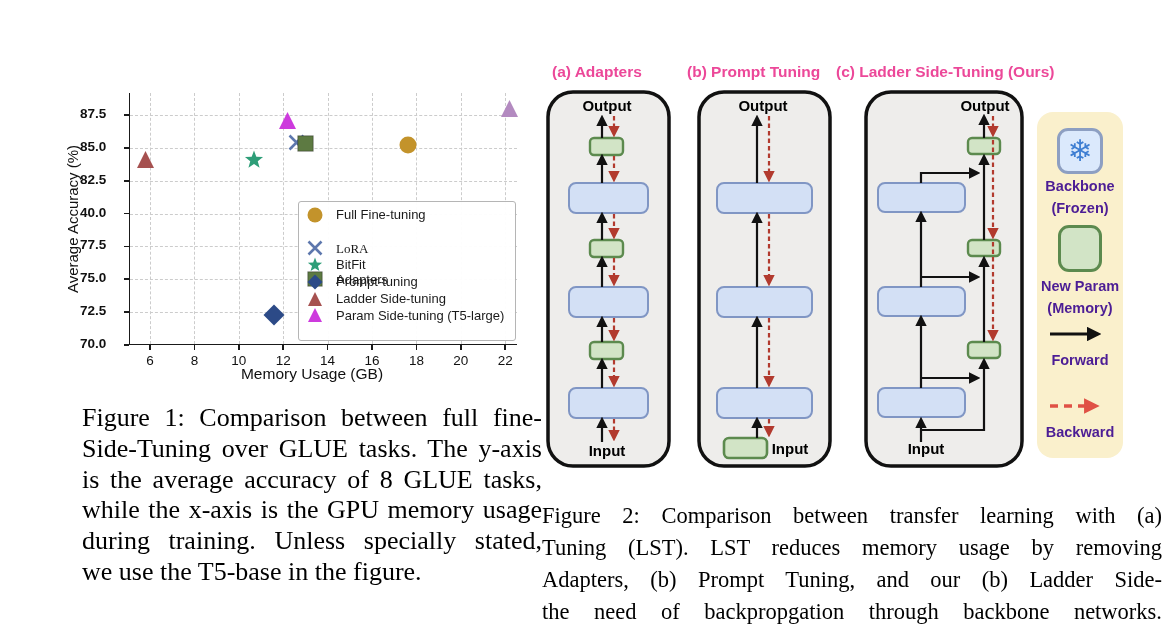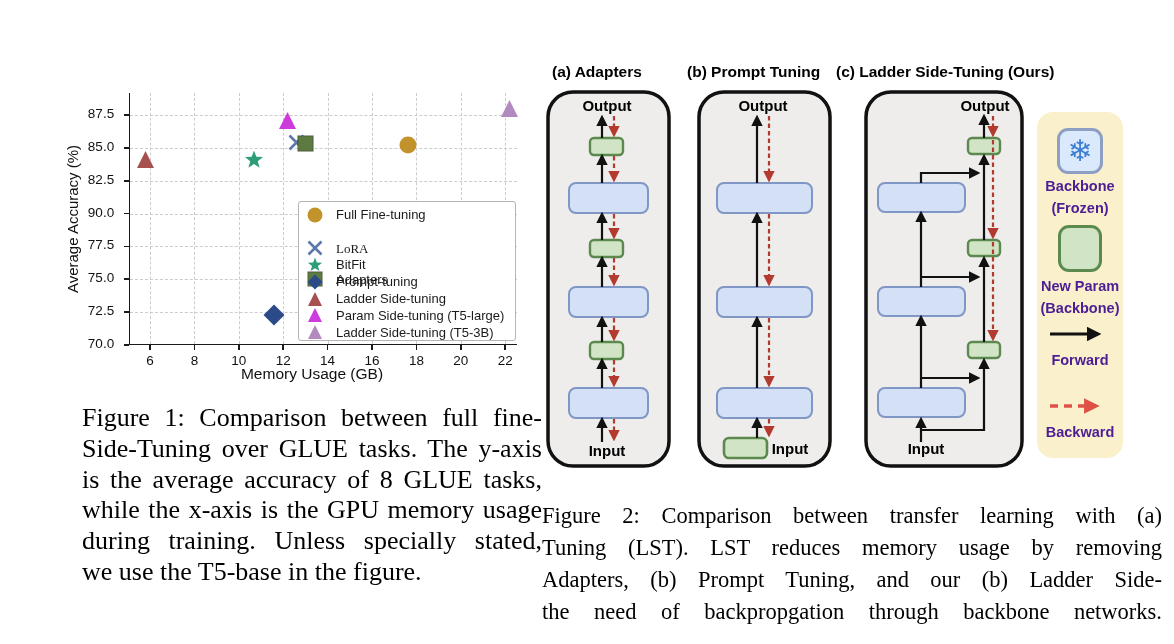--- a/index.html
+++ b/index.html
@@ -8,41 +8,41 @@
 
   
   #fig1-plot { position:absolute; left:38px; top:85px; width:500px; height:320px; }
   #plot-area { position:absolute; left:91px; top:8px; width:388px; height:252px;
                border-left:1.8px solid var(--axis,#1a1a1a); border-bottom:1.8px solid var(--axis,#1a1a1a); }
   .gridv { position:absolute; top:0; width:0; height:100%; border-left:1.2px dashed var(--grid,#ccc); }
   .gridh { position:absolute; left:0; height:0; width:100%; border-top:1.2px dashed var(--grid,#ccc); }
   .tickx { position:absolute; width:1.6px; height:5px; background:var(--axis,#1a1a1a); }
   .ticky { position:absolute; width:5px; height:1.6px; background:var(--axis,#1a1a1a); }
   .xlab  { position:absolute; transform:translateX(-50%); font-size:13.5px; color:#111; }
-  .ylab  { position:absolute; width:42px; text-align:center; font-size:13.5px; color:#111; }
+  .ylab  { position:absolute; width:42px; text-align:left; font-size:13.5px; color:#111;font-weight:bold; }
   .marker { position:absolute; z-index:2; }
   #plot-legend { position:absolute; left:168px; top:108px; width:218px; height:140px;
                  background:rgba(255,255,255,.96); border:1.2px solid #b5b5b5; border-radius:3px; z-index:5; }
   .lrow { position:absolute; left:0; height:17px; width:100%;text-align:center; }
   .lmk  { position:absolute; left:8px; top:0; width:22px; height:17px; }
   .ltxt { position:absolute; left:37px; top:1px; font-size:13px; color:#1a1a1a; white-space:nowrap; }
   #ylabel { position:absolute; left:34px; top:134px; transform:translate(-50%,-50%) rotate(-90deg);
             font-size:15px; color:#111; white-space:nowrap; }
   #xlabel { position:absolute; left:274px; top:280px; transform:translateX(-50%);
             font-size:15.5px; color:#111; white-space:nowrap; }
 
   
   .caption { position:absolute; font-family:"Liberation Serif", serif; color:#000; }
   #fig1-caption { left:82px; top:403px; width:460px; font-size:26px; line-height:30.8px; }
   #fig2-caption { left:542px; top:500px; width:620px; font-size:22.5px; line-height:32px; }
   .jline { text-align:justify; text-align-last:justify; white-space:normal; }
   .jlast { text-align:left; }
 
   
-  .panel-title { position:absolute; top:63px; font-size:15.5px; font-weight:bold; color:#000000; white-space:nowrap; }
+  .panel-title { position:absolute; top:63px; font-size:15.5px; font-weight:bold; color:#ec4899; white-space:nowrap; }
   .psvg { position:absolute; top:90px; }
   svg text.blabel { font-family:"Liberation Sans",sans-serif; font-weight:bold; font-size:15px; fill:#000; }
 
   
   #f2legend { position:absolute; left:1037px; top:112px; width:86px; height:346px;
               background:var(--legend-bg,#faf0cc); border-radius:16px; }
   .f2l-txt { position:absolute; width:100%; text-align:center; font-weight:bold; font-size:14.5px; color:#4c1d95; white-space:nowrap; }
   #snowbox { position:absolute; left:20px; top:16px; width:46px; height:46px; border-radius:11px;
              background:var(--snow-box-fill,#dbe9fc); border:3px solid var(--snow-box-border,#8d9fc2);
              display:flex; align-items:center; justify-content:center; }
@@ -93,26 +93,20 @@
           <div class="lmk" style="top: 0.5px; width: 16px; height: 16px;"><svg width="16" height="16" viewBox="0 0 16 16">
               <polygon points="8,1 15,15 1,15" fill="#a65150"></polygon>
             </svg></div>
           <div class="ltxt">Ladder Side-tuning</div>
         </div>
         <div class="lrow" style="top: 104.8px;">
           <div class="lmk" style="top: 0.5px; width: 16px; height: 16px;"><svg width="16" height="16" viewBox="0 0 16 16">
               <polygon points="8,1 15,15 1,15" fill="#cd3add"></polygon>
             </svg></div>
           <div class="ltxt">Param Side-tuning (T5-large)</div>
-        </div>
-        <div class="lrow" style="top: 121.6px;">
-          <div class="lmk" style="top: 0.5px; width: 16px; height: 16px;"><svg width="16" height="16" viewBox="0 0 16 16">
-              <polygon points="8,1 15,15 1,15" fill="#b38ac0"></polygon>
-            </svg></div>
-          <div class="ltxt">Ladder Side-tuning (T5-3B)</div>
         </div>
       </div>
   <div class="gridv" style="left: 20px;"></div>
       <div class="tickx" style="left: 19.2px; top: 252px;"></div>
       <div class="xlab" style="left: 20px; top: 260px;">6</div>
       <div class="gridv" style="left: 64.4px;"></div>
       <div class="tickx" style="left: 63.6px; top: 252px;"></div>
       <div class="xlab" style="left: 64.4px; top: 260px;">8</div>
       <div class="gridv" style="left: 108.8px;"></div>
       <div class="tickx" style="left: 108px; top: 252px;"></div>
@@ -141,21 +135,21 @@
       <div class="ticky" style="left: -6px; top: 218.345px;"></div>
       <div class="ylab" style="left: -50px; top: 210.145px;">72.5</div>
       <div class="gridh" style="top: 186.287px;"></div>
       <div class="ticky" style="left: -6px; top: 185.488px;"></div>
       <div class="ylab" style="left: -50px; top: 177.287px;">75.0</div>
       <div class="gridh" style="top: 153.43px;"></div>
       <div class="ticky" style="left: -6px; top: 152.63px;"></div>
       <div class="ylab" style="left: -50px; top: 144.43px;">77.5</div>
       <div class="gridh" style="top: 120.573px;"></div>
       <div class="ticky" style="left: -6px; top: 119.772px;"></div>
-      <div class="ylab" style="left: -50px; top: 111.573px;">90.0</div>
+      <div class="ylab" style="left: -50px; top: 111.573px;">40.0</div>
       <div class="gridh" style="top: 87.715px;"></div>
       <div class="ticky" style="left: -6px; top: 86.915px;"></div>
       <div class="ylab" style="left: -50px; top: 78.715px;">82.5</div>
       <div class="gridh" style="top: 54.8575px;"></div>
       <div class="ticky" style="left: -6px; top: 54.0575px;"></div>
       <div class="ylab" style="left: -50px; top: 45.8575px;">85.0</div>
       <div class="gridh" style="top: 22px;"></div>
       <div class="ticky" style="left: -6px; top: 21.2px;"></div>
       <div class="ylab" style="left: -50px; top: 13px;">87.5</div>
       <div class="marker" style="left: 268.52px; top: 43.2289px; width: 18px; height: 18px; z-index: 2;"><svg width="18" height="18" viewBox="0 0 18 18">
@@ -312,21 +306,21 @@
 </svg>
 
 <div id="f2legend">
   <div id="snowbox">
     <span id="snowflake">❄</span>
   </div>
   <div class="f2l-txt" style="top:66px">Backbone</div>
   <div class="f2l-txt" style="top:88px">(Frozen)</div>
   <div id="newparambox"></div>
   <div class="f2l-txt" style="top:166px">New Param</div>
-  <div class="f2l-txt" style="top:188px">(Backbone)</div>
+  <div class="f2l-txt" style="top:188px">(Memory)</div>
   <svg class="f2l-arrow" style="top:214px" width="66" height="16" viewBox="0 0 66 16">
     <defs>
         <marker id="laf" viewBox="0 0 10 10" refX="7" refY="5" markerWidth="4.6" markerHeight="4.6" orient="auto">
       <path d="M0,0 L10,5 L0,10 z" style="fill:var(--forward-arrow)"></path>
         </marker>
       </defs>
     <line x1="3" y1="8" x2="50" y2="8" style="stroke:var(--forward-arrow)" stroke-width="3.2" marker-end="url(#laf)"></line>
   </svg>
   <div class="f2l-txt" style="top:240px">Forward</div>
   <svg class="f2l-arrow" style="top:286px" width="66" height="16" viewBox="0 0 66 16">

